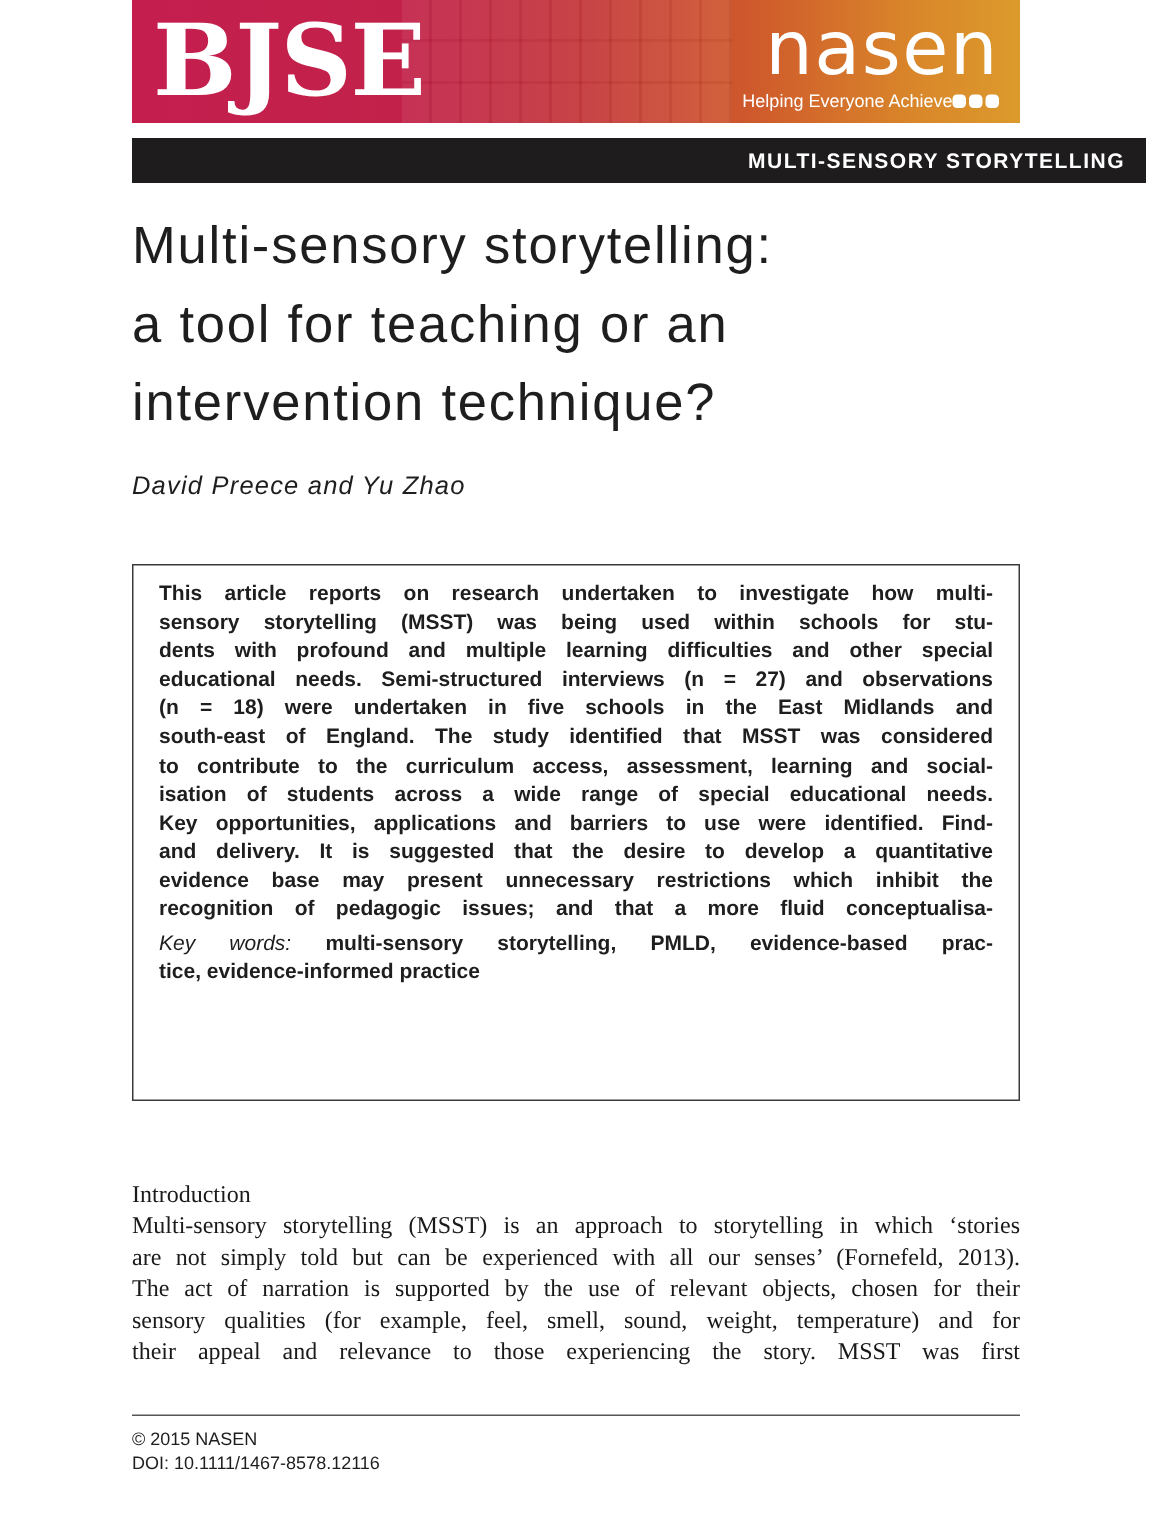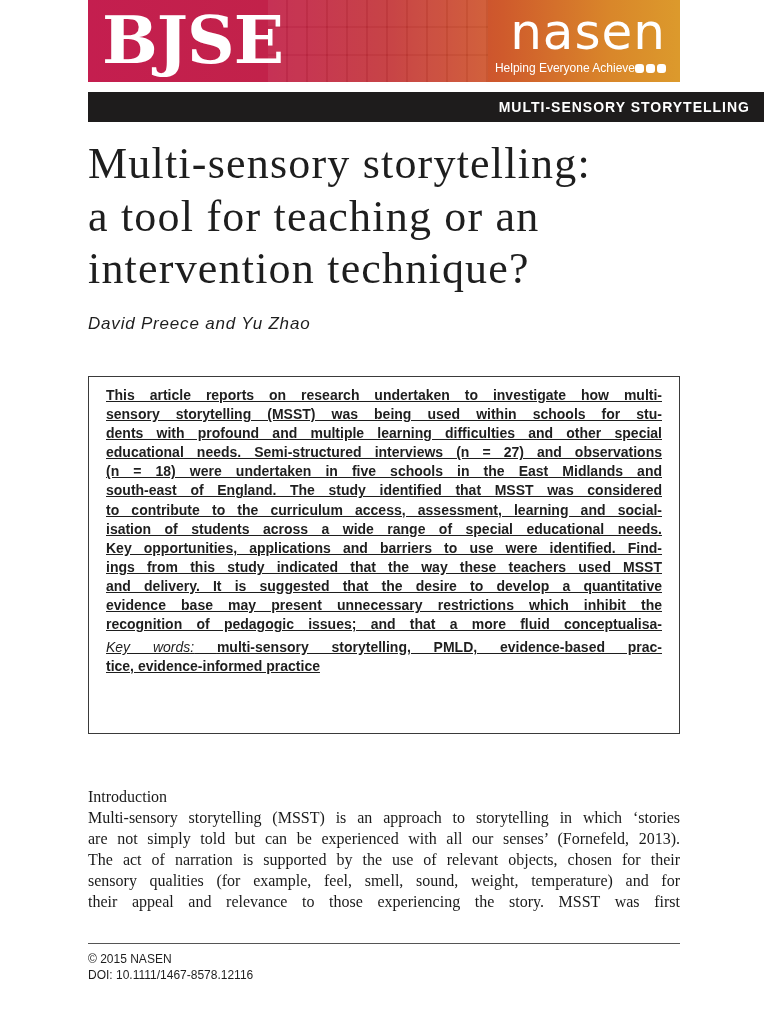--- a/index.html
+++ b/index.html
@@ -94,22 +94,22 @@
       text-align: right;
       line-height: 31px;
       box-sizing: border-box;
       padding-right: 14px;
     }
     .title {
       position: absolute;
       left: 88px;
       top: 138px;
       width: 600px;
-      font-family: Liberation Serif, serif;
-      font-size: 44px;
+      font-family: Liberation Sans, sans-serif;
+      font-size: 35px;
       line-height: 52.5px;
       color: #1e1e1e;
       letter-spacing: 1.2px;
       margin: 0;
       font-weight: normal;
     }
     .title span { display: block; white-space: nowrap; }
     .authors {
       position: absolute;
       left: 88px;
@@ -128,21 +128,20 @@
       height: 358px;
       border: 1px solid #3a3a3a;
       box-sizing: border-box;
       padding: 9px 17px 0 17px;
       font-family: "Liberation Sans", sans-serif;
       font-weight: bold;
       font-size: 14px;
       line-height: 19.1px;
       color: #1e1e1e;
       text-align: justify;
-      text-decoration: underline;
     }
     .abstract-box .line {
       display: block;
       text-align: justify;
       text-align-last: justify;
       white-space: nowrap;
       overflow: hidden;
       height: 19.1px;
     }
     .abstract-box .line.last {
@@ -231,21 +230,20 @@
 <div class="abstract-box">
   <span class="line">This article reports on research undertaken to investigate how multi-</span>
   <span class="line">sensory storytelling (MSST) was being used within schools for stu-</span>
   <span class="line">dents with profound and multiple learning difficulties and other special</span>
   <span class="line">educational needs. Semi-structured interviews (n = 27) and observations</span>
   <span class="line">(n = 18) were undertaken in five schools in the East Midlands and</span>
   <span class="line">south-east of England. The study identified that MSST was considered</span>
   <span class="line">to contribute to the curriculum access, assessment, learning and social-</span>
   <span class="line">isation of students across a wide range of special educational needs.</span>
   <span class="line">Key opportunities, applications and barriers to use were identified. Find-</span>
-  <span class="line">ings from this study indicated that the way these teachers used MSST</span>
   <span class="line">and delivery. It is suggested that the desire to develop a quantitative</span>
   <span class="line">evidence base may present unnecessary restrictions which inhibit the</span>
   <span class="line">recognition of pedagogic issues; and that a more fluid conceptualisa-</span>
 
   <div class="kw">
     <span class="line"><span class="kw-label">Key words:</span> <span>multi-sensory storytelling, PMLD, evidence-based prac-</span></span>
     <span class="line last">tice, evidence-informed practice</span>
   </div>
 </div>
 

